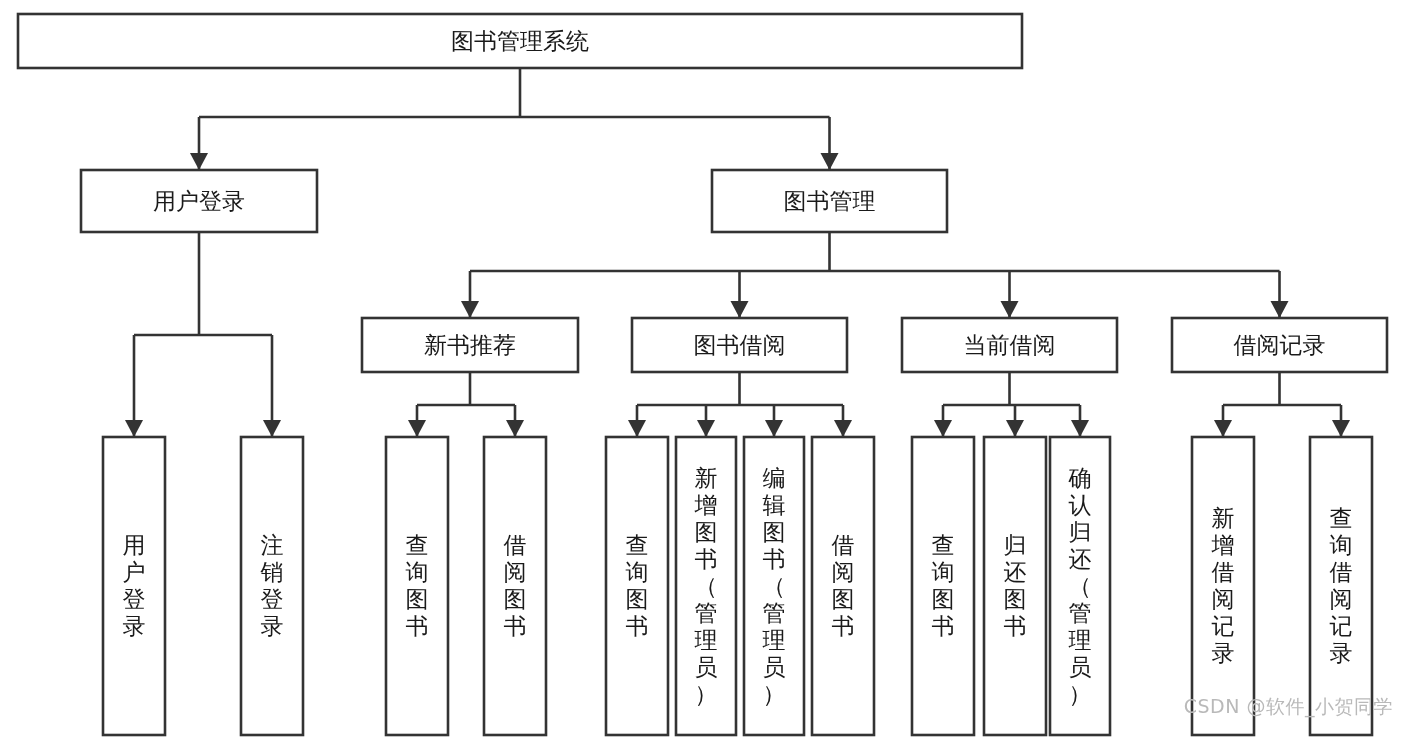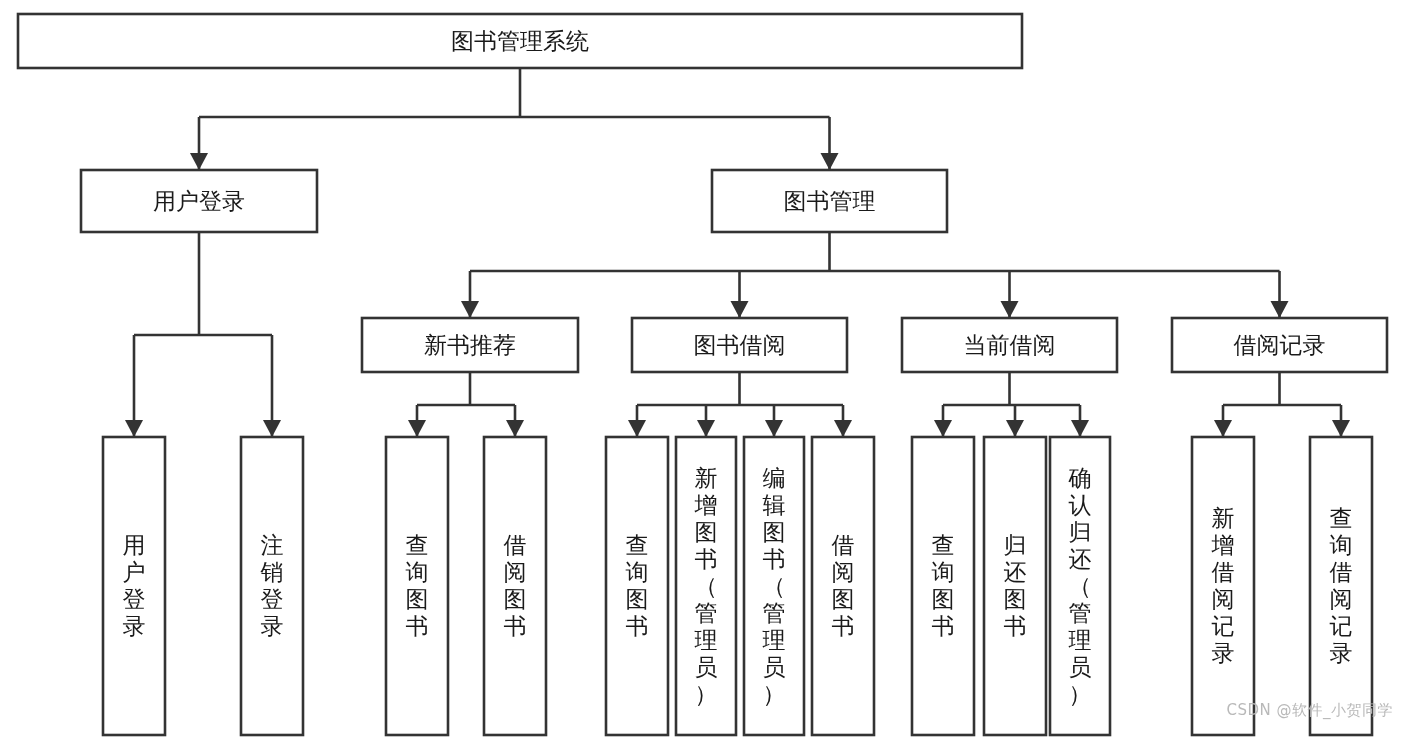--- a/index.html
+++ b/index.html
@@ -52,21 +52,21 @@
     fill: #1a1a1a;
     font-family: "DejaVu Sans", "Liberation Sans", sans-serif;
     font-size: 23px;
     text-anchor: middle;
   }
   .watermark {
     position: absolute;
     right: 12px;
     bottom: 4px;
     font-family: "DejaVu Sans", "Liberation Sans", sans-serif;
-    font-size: 15px;
+    font-size: 19px;
     color: #b9b9b9;
     letter-spacing: 0.5px;
     white-space: nowrap;
     user-select: none;
   }
 </style>
 </head>
 <body>
 
 <div id="diagram-root">

